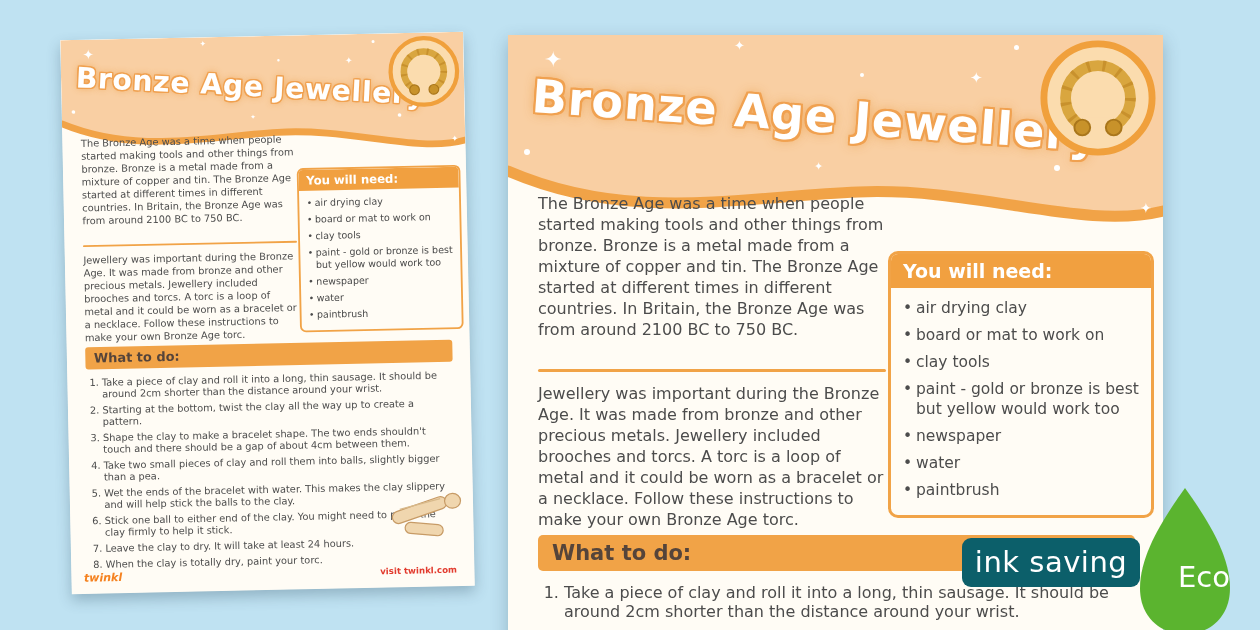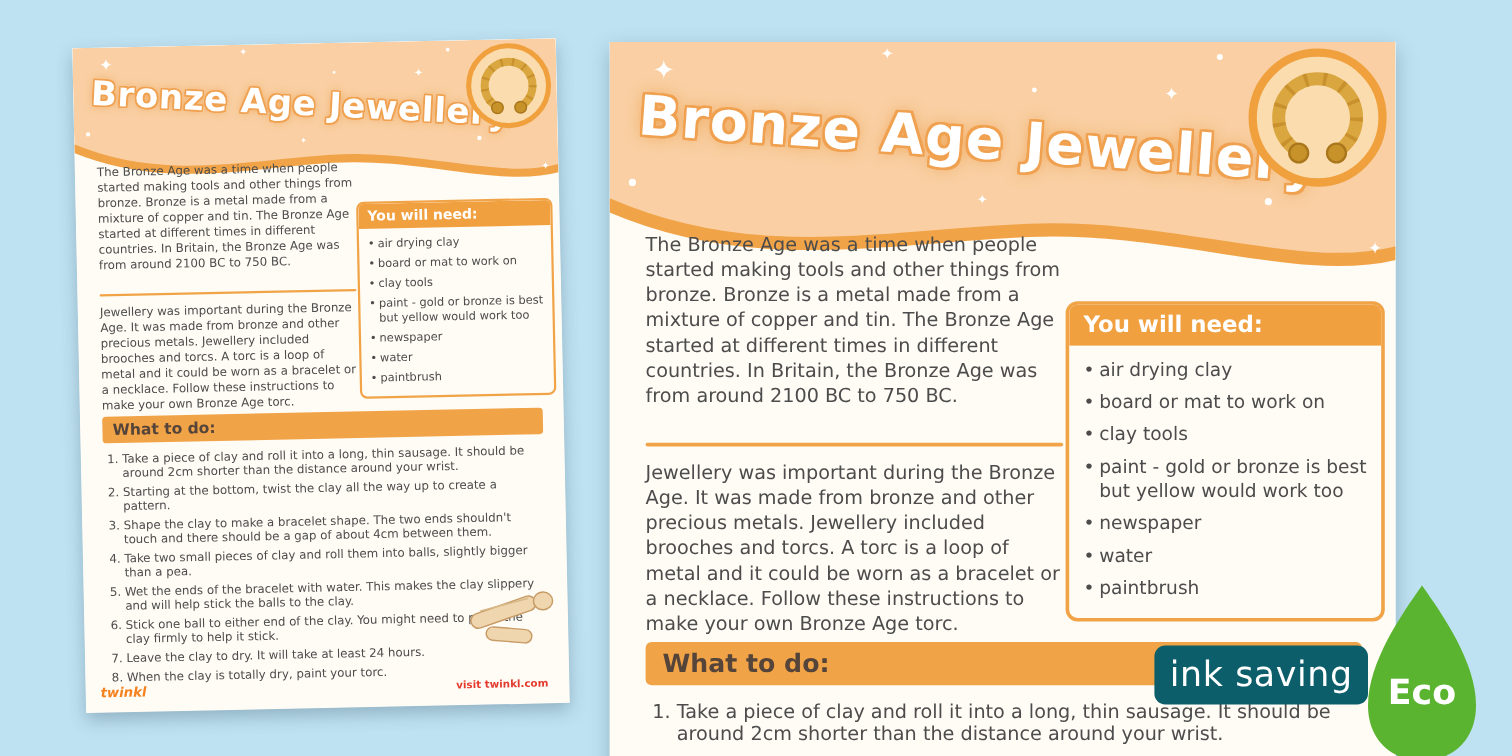--- a/index.html
+++ b/index.html
@@ -52,22 +52,22 @@
                 box-shadow:0 6px 14px rgba(40,70,90,.30); transform:rotate(-1.2deg); overflow:hidden; }
   .scale-inner { transform:scale(0.615); transform-origin:0 0; }
   .page-large { position:absolute; left:508px; top:35px; width:655px; height:900px;
                 box-shadow:0 6px 16px rgba(40,70,90,.30); }
 
   
   .badge-ink { position:absolute; left:962px; top:538px; width:178px; height:49px; z-index:5;
                background:#0c5f6a; color:#fff; border-radius:9px; text-align:center;
                line-height:49px; font-size:29px; letter-spacing:.5px; }
   .badge-eco { position:absolute; left:1140px; top:486px; width:90px; height:150px; z-index:6; }
-  .badge-eco .eco-label { position:absolute; left:0; top:74px; width:100%; text-align:center;
-                          color:#fff; font-size:29px; font-weight:bold; }
+  .badge-eco .eco-label { position:absolute; left:0; top:74px; width:100%; text-align:right;
+                          color:#fff; font-size:29px; font-weight:normal; }
 </style>
 </head>
 <body>
 
 <div class="canvas">
 
   <div class="page-small">
     <div class="scale-inner">
       <div class="sheet">
         <svg class="header-svg" width="655" height="235" viewBox="0 0 655 235">

